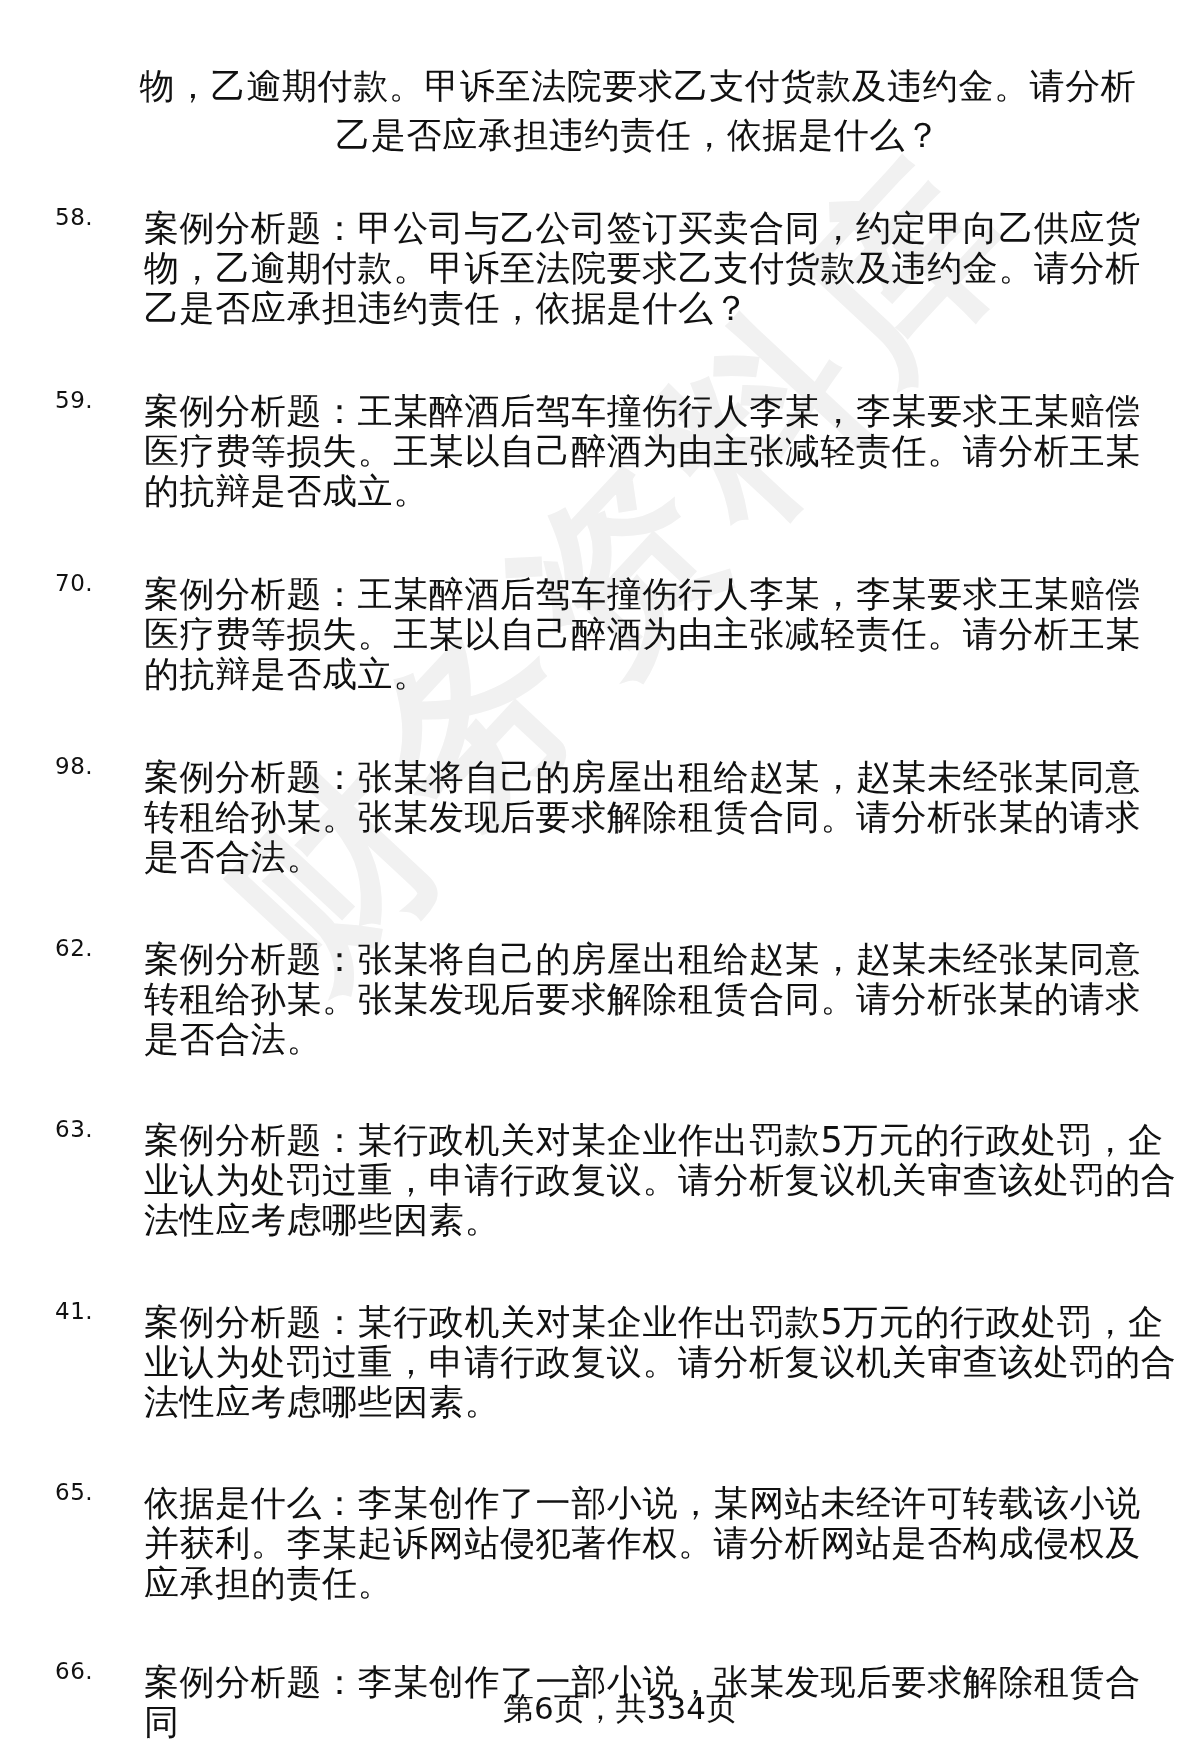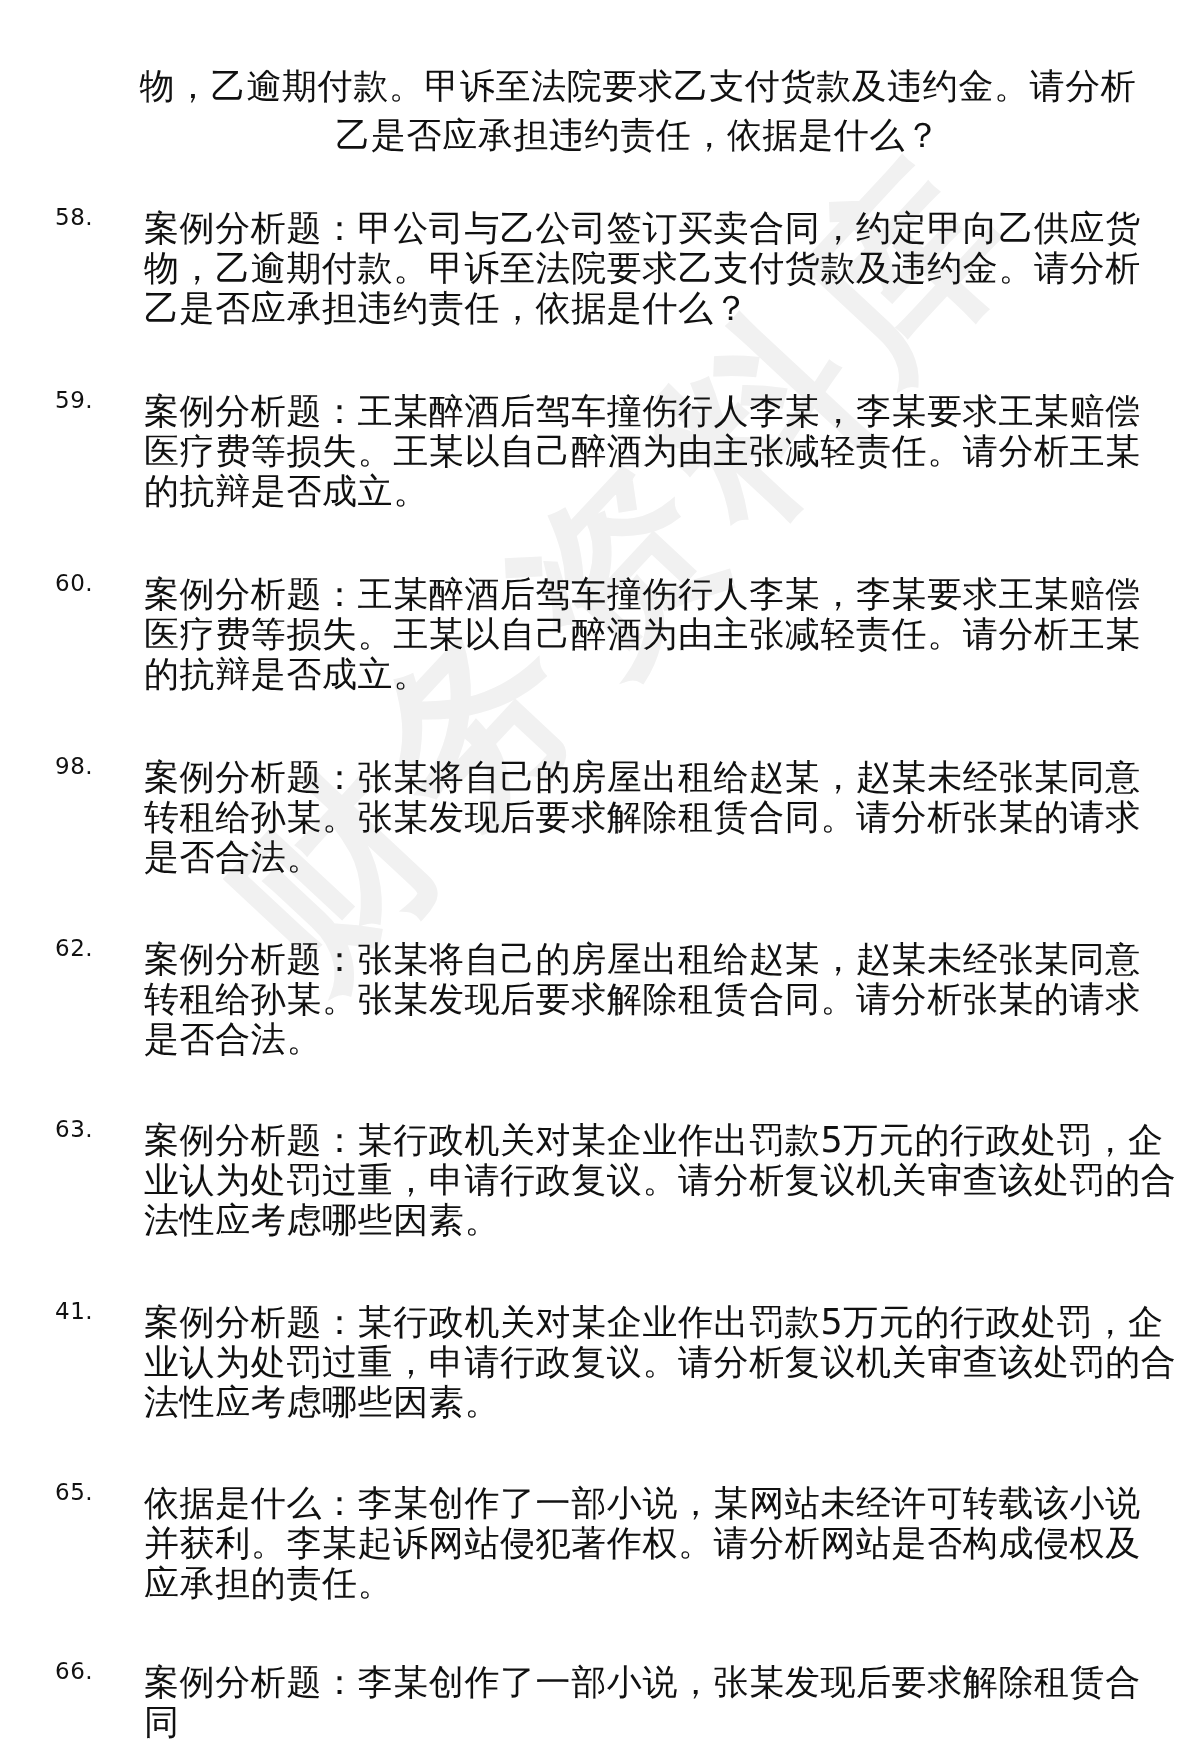--- a/index.html
+++ b/index.html
@@ -99,21 +99,21 @@
     <span class="num">58.</span>
     <div class="text">案例分析题：甲公司与乙公司签订买卖合同，约定甲向乙供应货物，乙逾期付款。甲诉至法院要求乙支付货款及违约金。请分析乙是否应承担违约责任，依据是什么？</div>
   </div>
 
   <div class="item" style="top:376px">
     <span class="num">59.</span>
     <div class="text">案例分析题：王某醉酒后驾车撞伤行人李某，李某要求王某赔偿医疗费等损失。王某以自己醉酒为由主张减轻责任。请分析王某的抗辩是否成立。</div>
   </div>
 
   <div class="item" style="top:559px">
-    <span class="num">60.</span>
+    <span class="num">70.</span>
     <div class="text">案例分析题：王某醉酒后驾车撞伤行人李某，李某要求王某赔偿医疗费等损失。王某以自己醉酒为由主张减轻责任。请分析王某的抗辩是否成立。</div>
   </div>
 
   <div class="item" style="top:742px">
     <span class="num">98.</span>
     <div class="text">案例分析题：张某将自己的房屋出租给赵某，赵某未经张某同意转租给孙某。张某发现后要求解除租赁合同。请分析张某的请求是否合法。</div>
   </div>
 
   <div class="item" style="top:924px">
     <span class="num">62.</span>
@@ -133,14 +133,15 @@
   <div class="item" style="top:1468px">
     <span class="num">65.</span>
     <div class="text">依据是什么：李某创作了一部小说，某网站未经许可转载该小说并获利。李某起诉网站侵犯著作权。请分析网站是否构成侵权及应承担的责任。</div>
   </div>
 
   <div class="item" style="top:1647px">
     <span class="num">66.</span>
     <div class="text">案例分析题：李某创作了一部小说，张某发现后要求解除租赁合同</div>
   </div>
 
+  <div class="footer">第6页，共334页</div>
 
 </div>
 
 </body></html>

